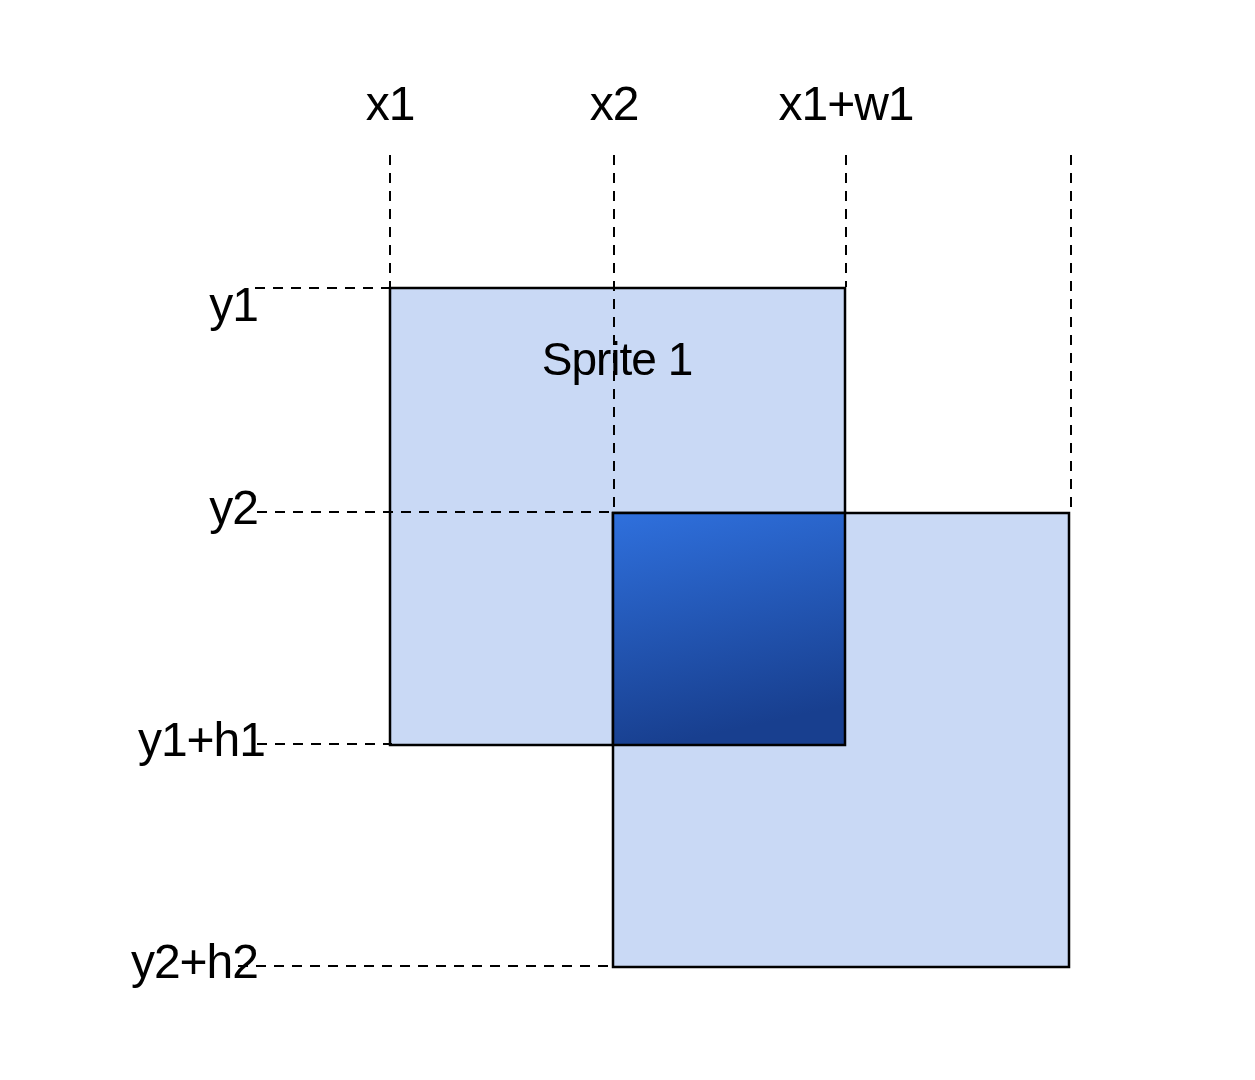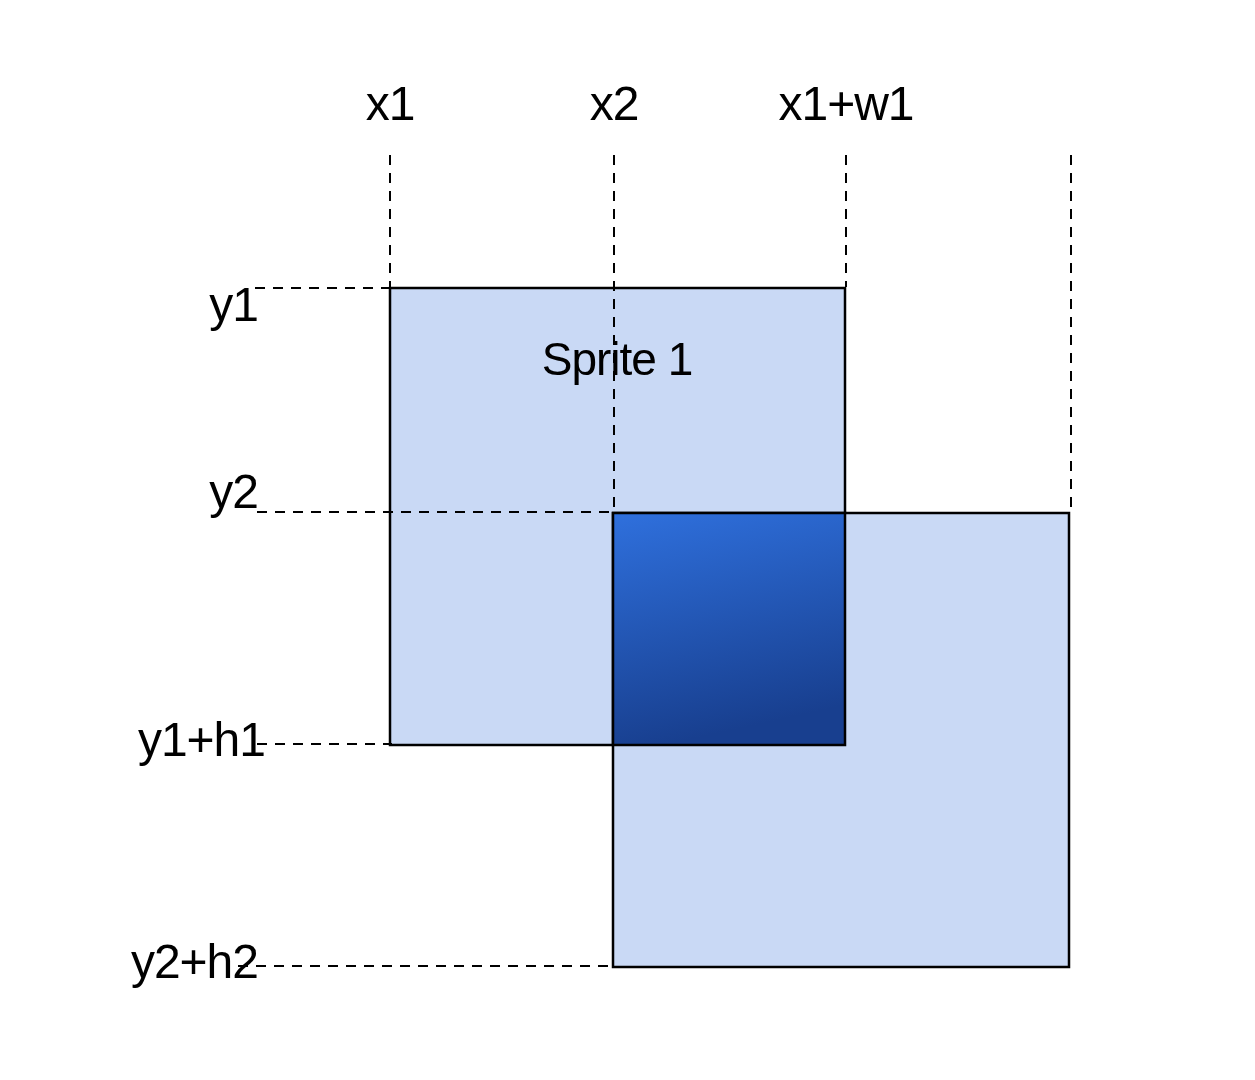--- a/index.html
+++ b/index.html
@@ -72,19 +72,19 @@
     <line x1="257" y1="512" x2="614" y2="512" stroke-width="2" stroke-dasharray="10 8" stroke="#000000"></line>
     <line x1="257" y1="744" x2="392" y2="744" stroke-width="2" stroke-dasharray="10 8" stroke="#000000"></line>
     <line x1="238" y1="966" x2="614" y2="966" stroke-width="2" stroke-dasharray="10 8" stroke="#000000"></line>
   </svg>
 
   <div class="lbl lbl-top" style="left:390px; top:104px;">x1</div>
   <div class="lbl lbl-top" style="left:614px; top:104px;">x2</div>
   <div class="lbl lbl-top" style="left:846px; top:104px;">x1+w1</div>
 
   <div class="lbl lbl-left" style="right:1021px; top:281px;margin-top:24px;">y1</div>
-  <div class="lbl lbl-left" style="right:1021px; top:492px;">y2</div>
+  <div class="lbl lbl-left" style="right:1021px; top:508px;">y2</div>
   <div class="lbl lbl-left" style="right:1014px; top:740px;">y1+h1</div>
   <div class="lbl lbl-left" style="right:1021px; top:962px;">y2+h2</div>
 
   <div class="lbl lbl-sprite" style="left:617px; top:351px;margin-top:8px;">Sprite 1</div>
 
 </div>
 
 </body></html>

